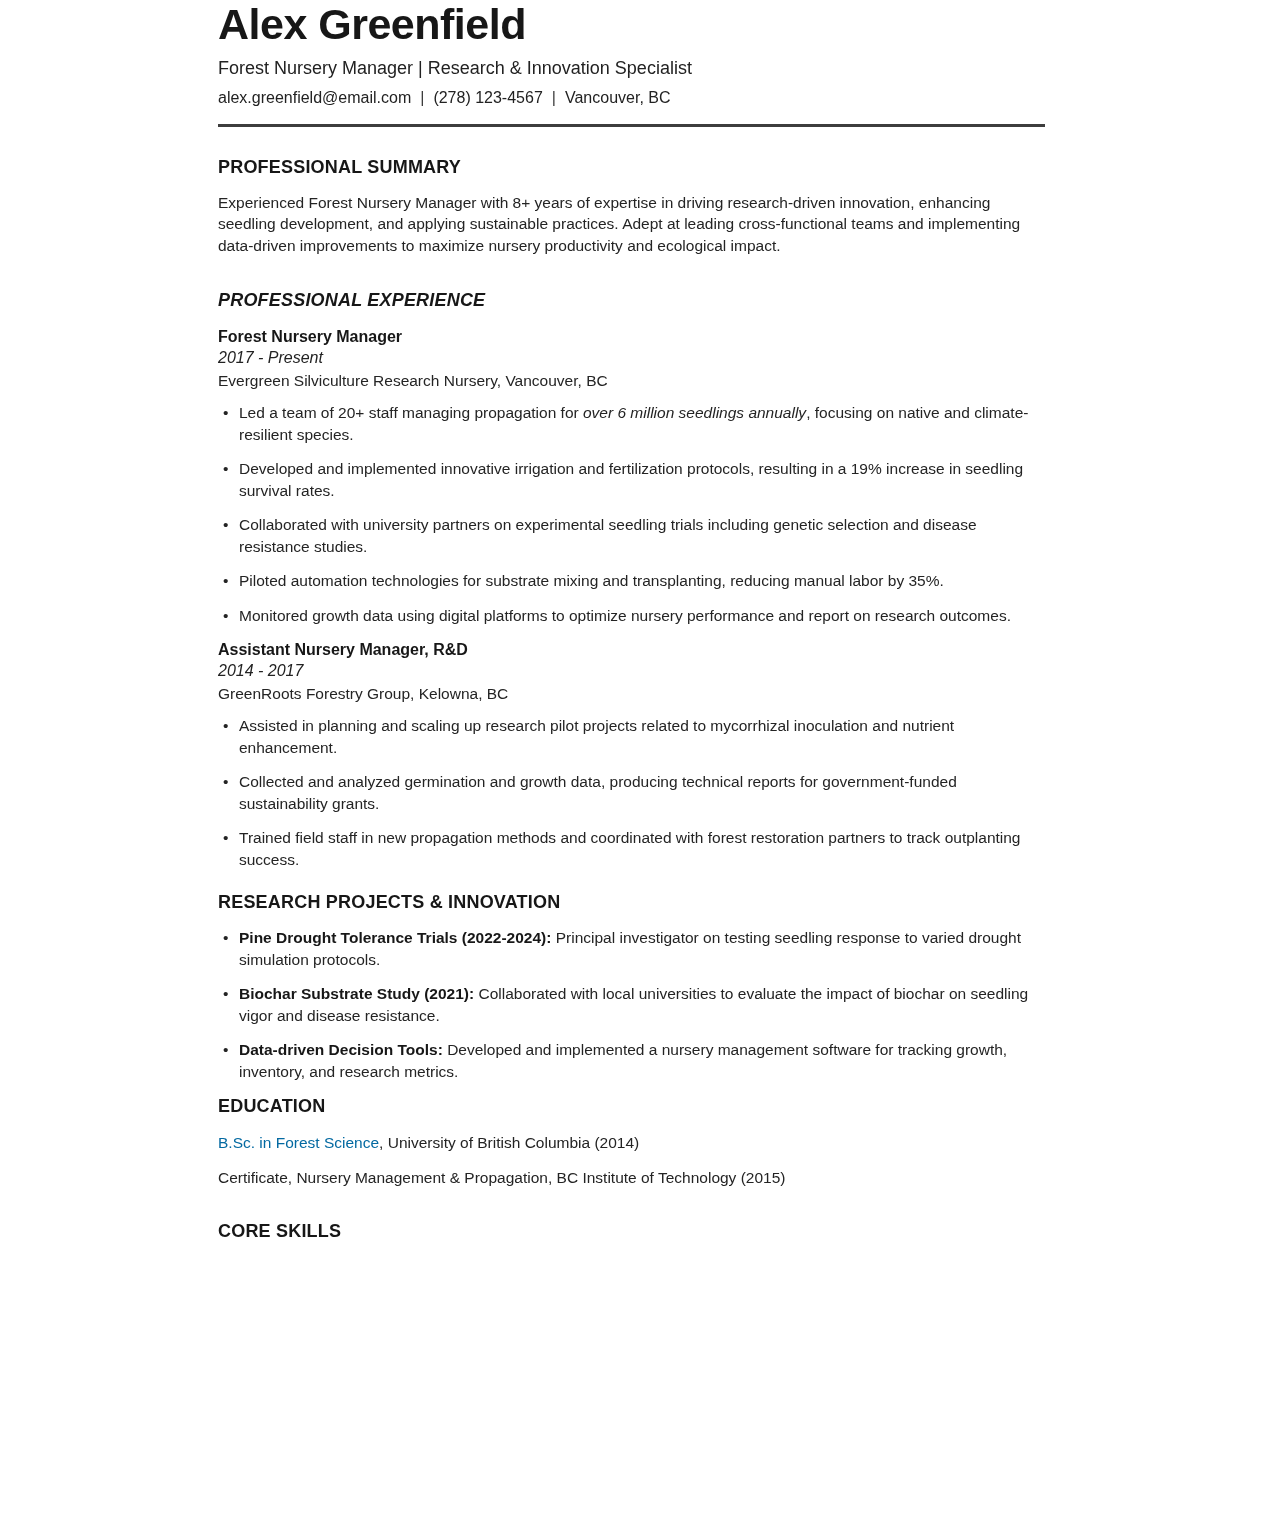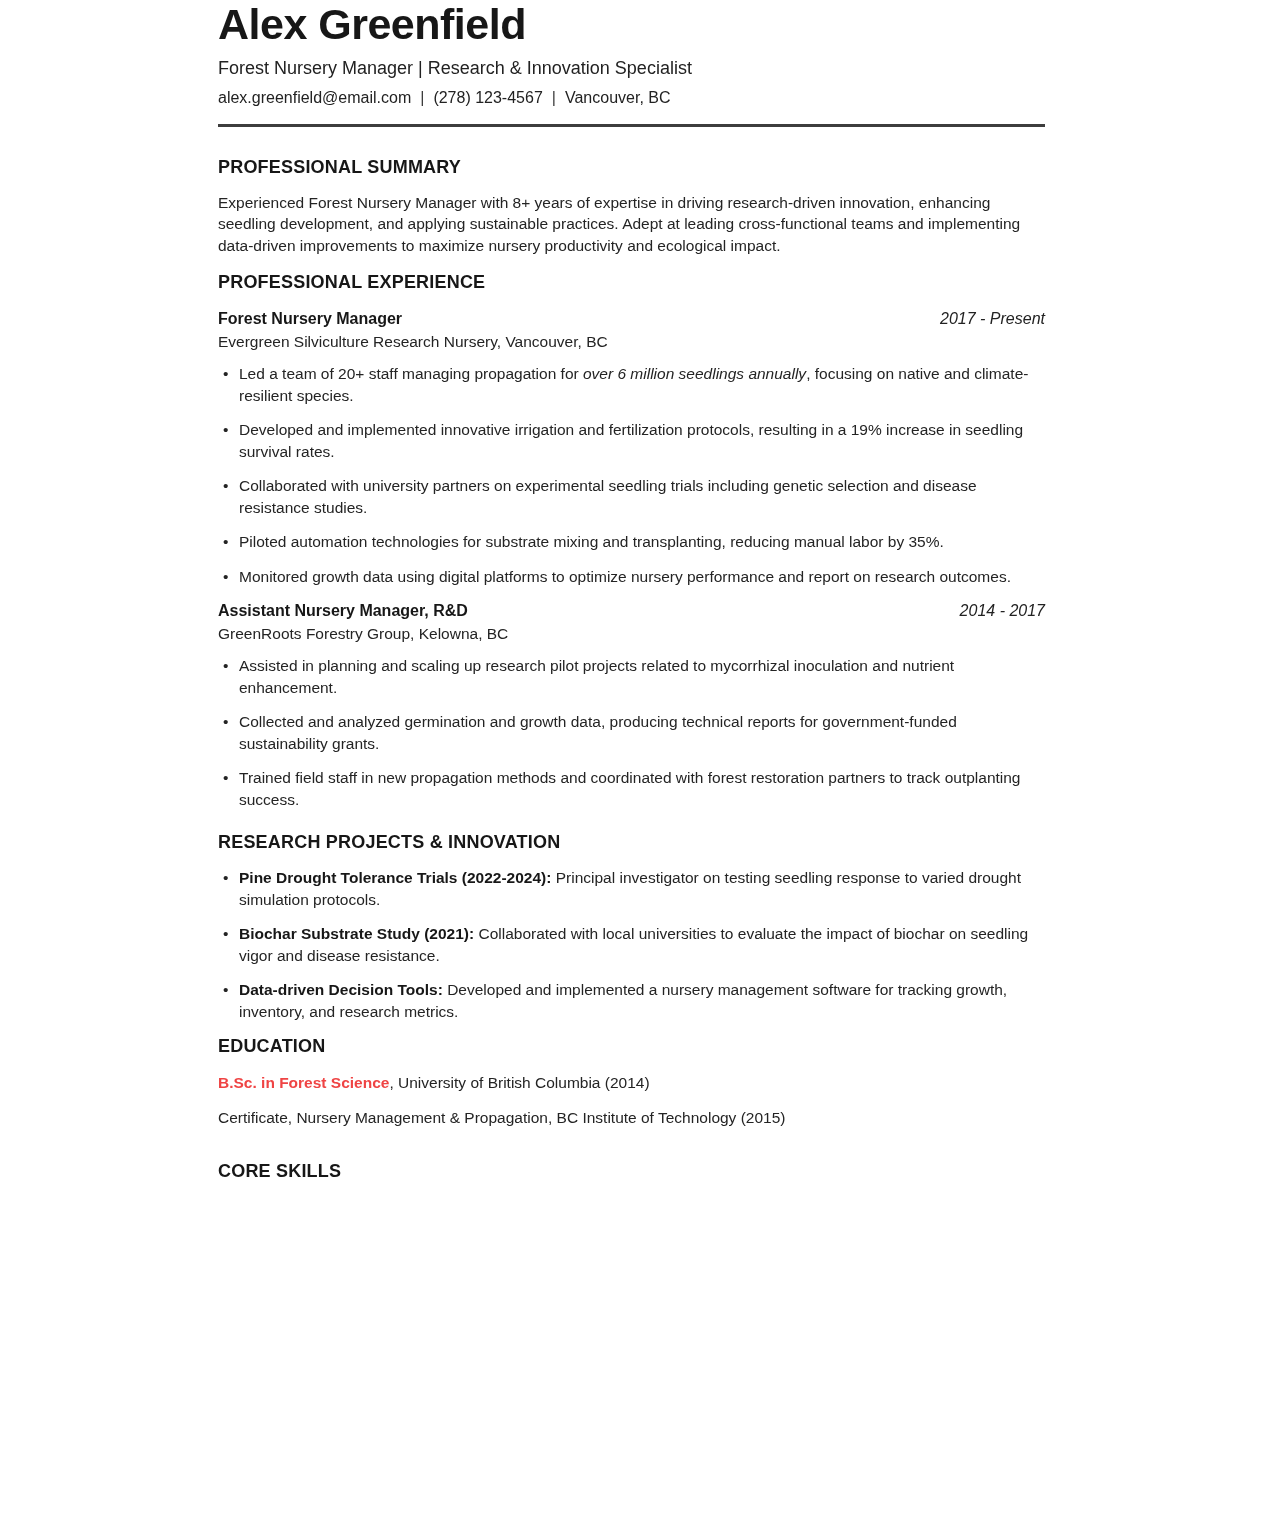--- a/index.html
+++ b/index.html
@@ -54,39 +54,40 @@
 
   
   h2 {
     font-size: 18px;
     font-weight: 700;
     letter-spacing: 0.2px;
     line-height: 20px;
     color: #171717;
   }
   .h-summary    { margin-top: 30px; }
-  .h-experience { margin-top: 16px; }
+  .h-experience { margin-top: 34px; font-style: italic; }
   .h-research   { margin-top: 22px; }
   .h-education  { margin-top: 14px; }
   .h-skills     { margin-top: 33px; }
 
   
   .body-text {
     font-size: 15.5px;
     line-height: 21.5px;
     color: #242424;
   }
   .summary-paragraph { margin-top: 15px; }
 
   
   .job-header {
     display: flex;
     justify-content: space-between;
     align-items: baseline;
     margin-top: 16px;
+    flex-direction: column;
   }
   .job-header.second { margin-top: 10px; }
   .job-title {
     font-size: 16px;
     font-weight: 700;
     line-height: 21px;
     color: #171717;
   }
   .job-dates {
     font-size: 16px;
@@ -118,21 +119,21 @@
     content: "\2022";
     position: absolute;
     left: 5px;
     top: 0;
   }
   .bold-lead { font-weight: 700; color: #171717; }
 
   
   .edu-line { margin-top: 16px; }
   .edu-line + .edu-line { margin-top: 13px; }
-  .edu-bold { font-weight: 700; color: #ef4444; }
+  .edu-bold { font-weight: 400; color: #0369a1; }
 </style>
 </head>
 <body>
 
 <div class="page-clip">
   <div class="content">
 
     <header>
       <div class="name">Alex Greenfield</div>
       <div class="title-line">Forest Nursery Manager | Research &amp; Innovation Specialist</div>

